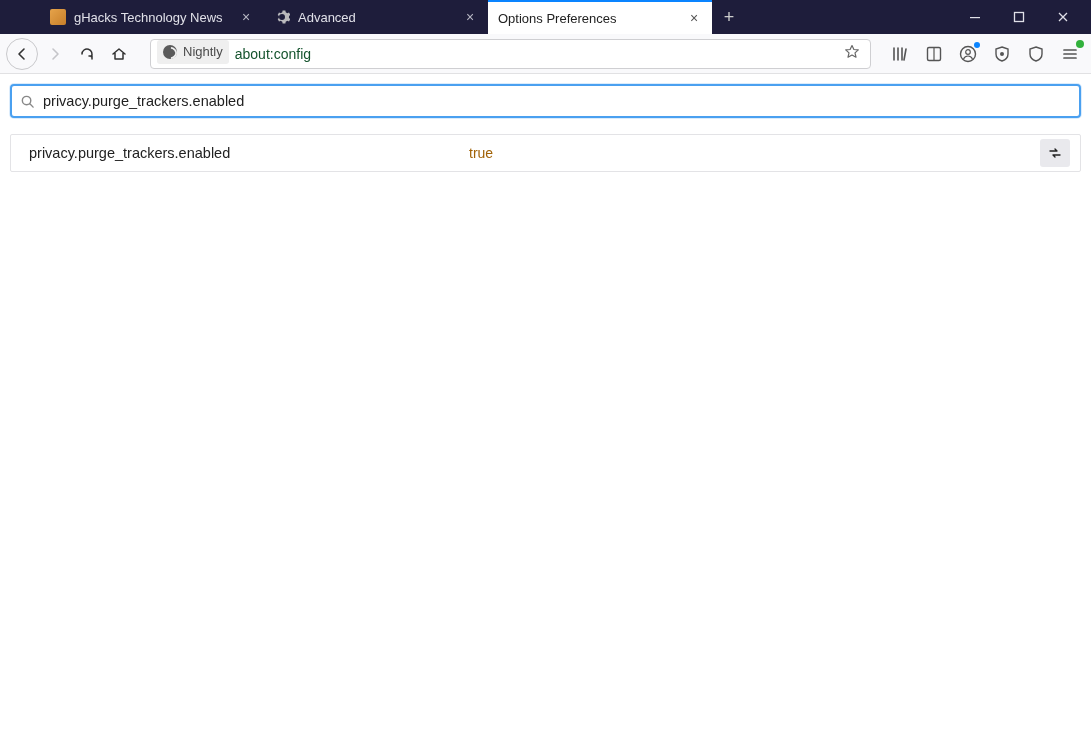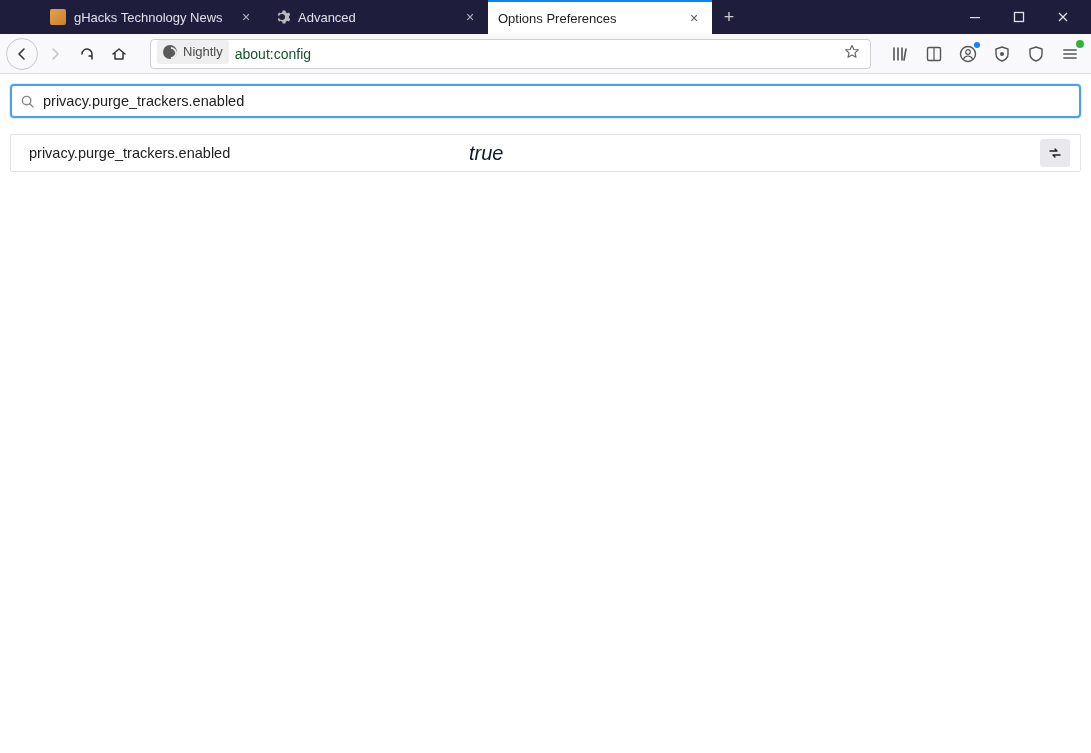--- a/index.html
+++ b/index.html
@@ -215,23 +215,22 @@
     padding: 0 10px 0 18px;
     background: #fff;
   }
   .pref-name {
     flex: 0 0 440px;
     font-size: 14.5px;
     color: #222;
   }
   .pref-value {
     flex: 1;
-    font-size: 20px;
-    color: #0f172a;
-    font-style: italic;
+    font-size: 14px;
+    color: #a16207;
   }
   .pref-toggle {
     width: 30px; height: 28px;
     background: #e9e9ed;
     border-radius: 3px;
     display: flex; align-items: center; justify-content: center;
     cursor: pointer;
     color: #333;
   }
 

